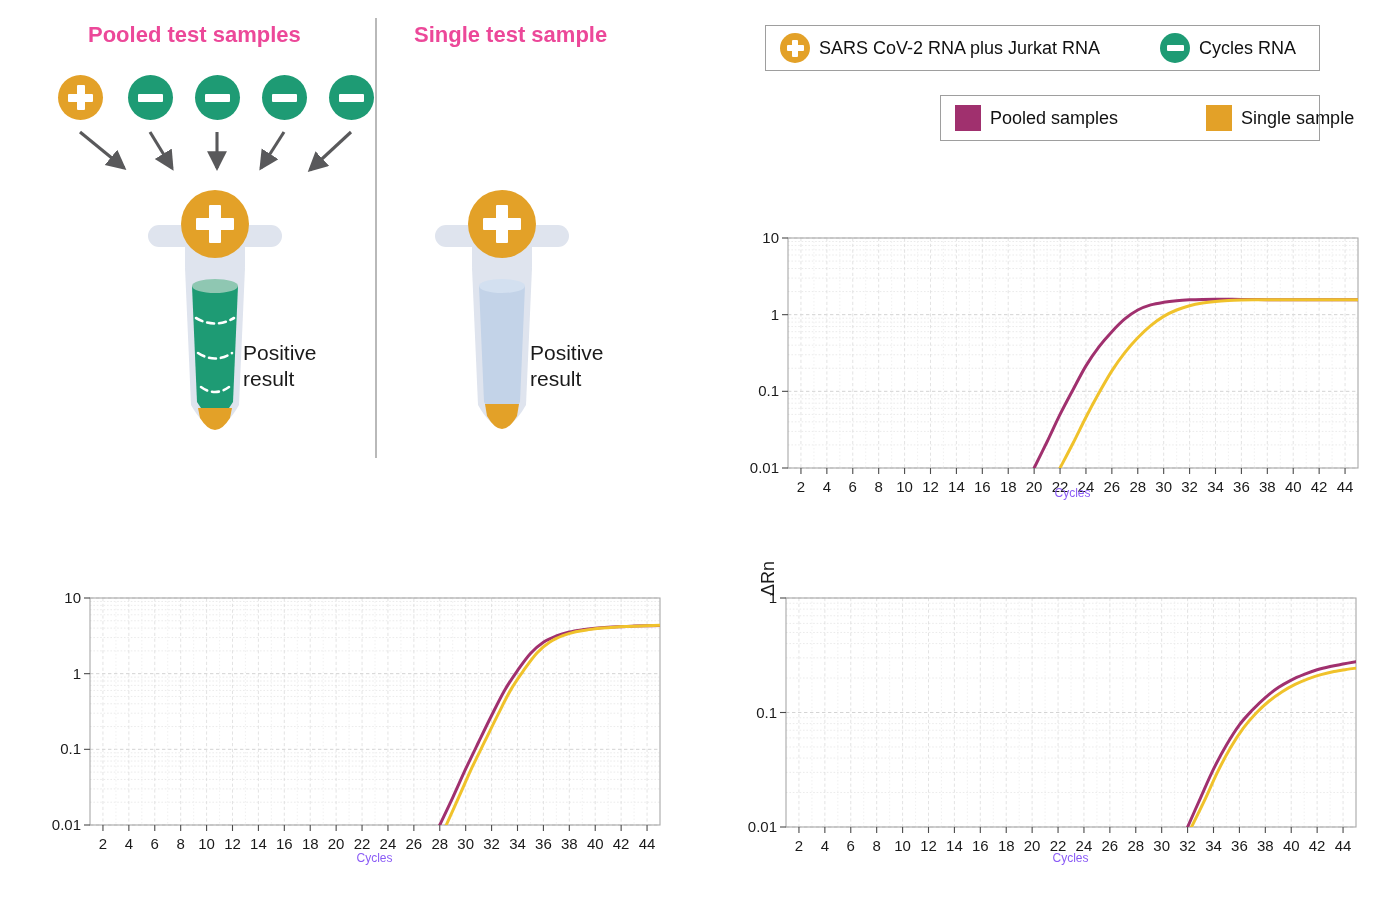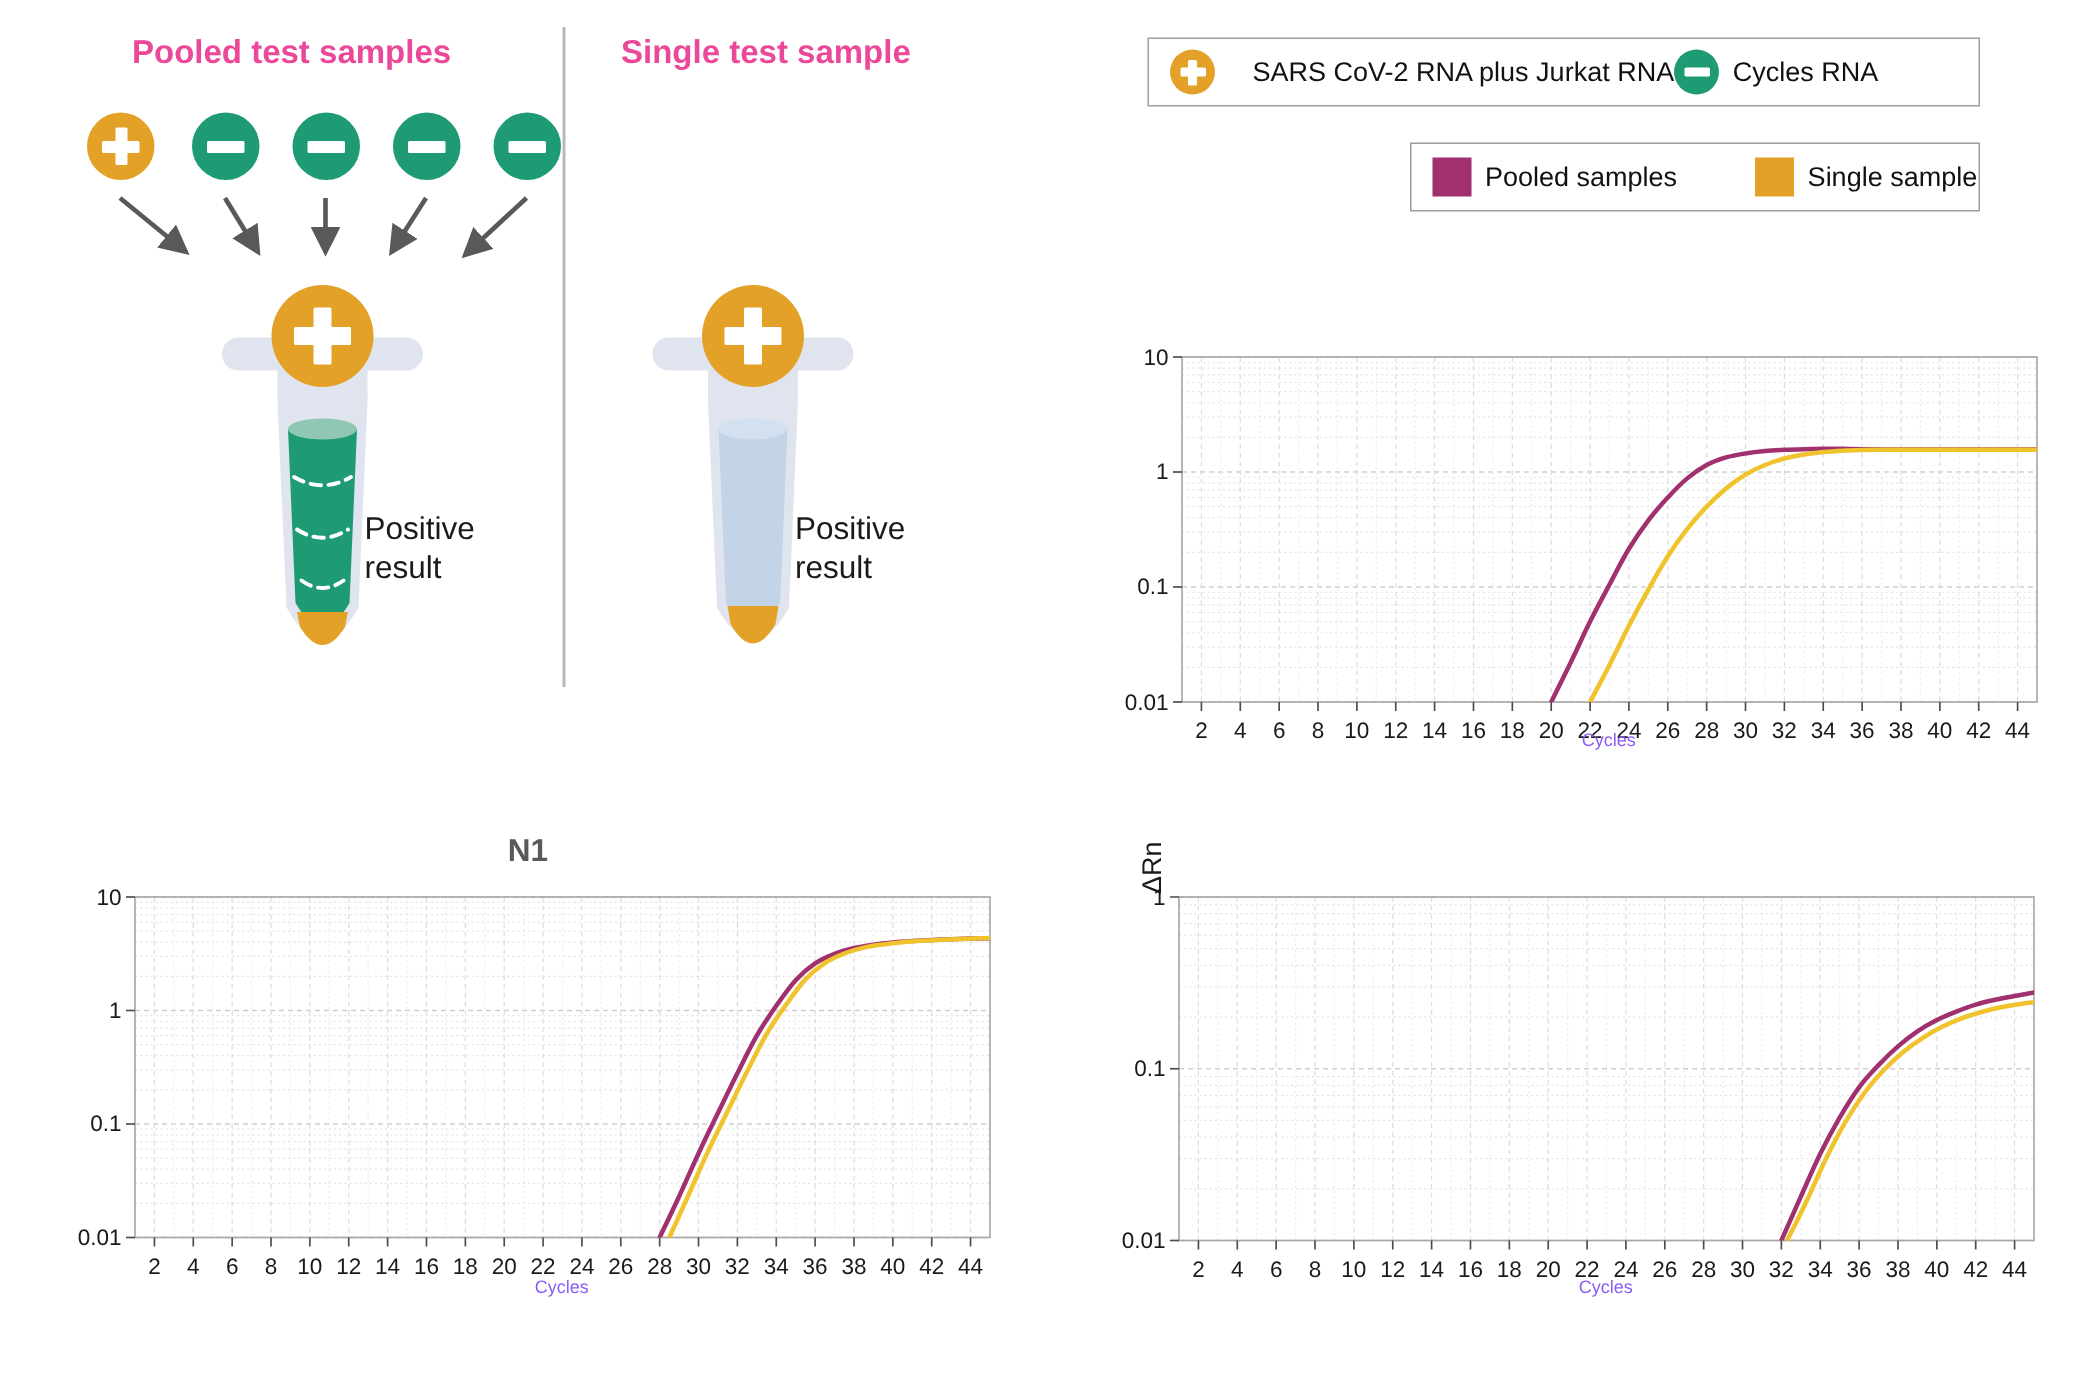--- a/index.html
+++ b/index.html
@@ -58,21 +58,21 @@
     position:absolute;font-size:21px;color:#1a1a1a;line-height:1.25;
     text-align:left;white-space:pre-line;
   }
 
   
   .legend-box{
     position:absolute;border:1px solid #9e9e9e;background:#fff;
     display:flex;align-items:center;box-sizing:border-box;
   }
   #legend-top{left:765px;top:25px;width:555px;height:46px;padding:0 14px;}
-  #legend-bottom{left:940px;top:95px;width:380px;height:46px;padding:0 14px;}
+  #legend-bottom{left:940px;top:95px;width:380px;height:46px;padding:0 14px;gap:36px;}
   .legend-item{display:flex;align-items:center;}
   .legend-badge{
     width:30px;height:30px;border-radius:50%;position:relative;
     display:flex;align-items:center;justify-content:center;flex:0 0 auto;
   }
   .legend-badge.pos{background:#e3a128;}
   .legend-badge.neg{background:#1e9b74;}
   .legend-badge .plus-h{width:17px;height:6px;}
   .legend-badge .plus-v{width:6px;height:17px;}
   .legend-badge .minus-h{width:17px;height:6px;}
@@ -178,21 +178,21 @@
     <div class="tube-badge">
       <span class="glyph-h plus-h"></span>
       <span class="glyph-h plus-v"></span>
     </div>
   </div>
   <div class="result-label" style="left:530px;top:340px;">Positive
 result</div>
 </div>
 
 <div class="legend-box" id="legend-top">
-  <div class="legend-item" style="gap:16px;">
+  <div class="legend-item" style="margin-right:60px;">
     <span class="legend-badge pos">
       <span class="glyph-h plus-h"></span>
       <span class="glyph-h plus-v"></span>
     </span>
     <span class="legend-text">SARS CoV-2 RNA plus Jurkat RNA</span>
   </div>
   <div class="legend-item">
     <span class="legend-badge neg">
       <span class="glyph-h minus-h"></span>
     </span>
@@ -345,21 +345,20 @@
           <rect x="48" y="42" width="570" height="230"></rect>
         </clipPath>
       </defs>
       <path d="M294.14,272.00 C296.30,267.62 302.77,254.68 307.09,245.75 C311.41,236.82 315.73,227.09 320.05,218.41 C324.36,209.74 328.68,201.80 333.00,193.71 C337.32,185.61 341.64,176.98 345.95,169.85 C350.27,162.71 354.59,156.58 358.91,150.88 C363.23,145.19 367.55,140.34 371.86,135.68 C376.18,131.02 380.50,126.53 384.82,122.92 C389.14,119.31 393.45,116.35 397.77,114.01 C402.09,111.68 406.41,110.21 410.73,108.92 C415.05,107.64 419.36,106.99 423.68,106.30 C428.00,105.60 432.32,105.13 436.64,104.73 C440.95,104.32 445.27,104.08 449.59,103.86 C453.91,103.65 458.23,103.54 462.55,103.44 C466.86,103.33 471.18,103.26 475.50,103.23 C479.82,103.19 484.14,103.19 488.45,103.23 C492.77,103.26 494.93,103.37 501.41,103.44 C507.89,103.51 518.68,103.61 527.32,103.65 C535.95,103.68 544.59,103.65 553.23,103.65 C561.86,103.65 568.34,103.65 579.14,103.65 C589.93,103.65 611.52,103.65 618.00,103.65" fill="none" stroke="#a0306e" stroke-width="3" stroke-linecap="round" clip-path="url(#svg-rnase-p-clip)"></path>
       <path d="M320.05,272.00 C322.20,267.88 328.68,255.77 333.00,247.30 C337.32,238.83 341.64,229.56 345.95,221.19 C350.27,212.81 354.59,204.76 358.91,197.04 C363.23,189.32 367.55,181.59 371.86,174.85 C376.18,168.11 380.50,162.12 384.82,156.61 C389.14,151.09 393.45,146.25 397.77,141.75 C402.09,137.25 406.41,133.17 410.73,129.60 C415.05,126.04 419.36,122.97 423.68,120.37 C428.00,117.78 432.32,115.80 436.64,114.01 C440.95,112.23 445.27,110.85 449.59,109.68 C453.91,108.51 458.23,107.71 462.55,106.99 C466.86,106.28 471.18,105.80 475.50,105.39 C479.82,104.98 484.14,104.73 488.45,104.51 C492.77,104.29 497.09,104.18 501.41,104.07 C505.73,103.97 510.05,103.90 514.36,103.86 C518.68,103.82 520.84,103.86 527.32,103.86 C533.80,103.86 544.59,103.86 553.23,103.86 C561.86,103.86 568.34,103.86 579.14,103.86 C589.93,103.86 611.52,103.86 618.00,103.86" fill="none" stroke="#f0c22b" stroke-width="3" stroke-linecap="round" clip-path="url(#svg-rnase-p-clip)"></path>
     </svg>
   <div class="axis-xlabel" style="left:45px;top:290px;width:575px;">Cycles</div>
 </div>
 
 <div class="chart" id="chart-n1" style="left:42px;top:556px;width:620px;height:330px;">
-  <div class="chart-title">N1</div>
 
   <svg class="plot-svg" id="svg-n1" style="left:0;top:0;" width="620" height="330">
       <g>
         <line x1="48" x2="618" y1="246.22" y2="246.22" stroke="#e6e6e6" stroke-width="0.8" stroke-dasharray="1.6,1.8"></line>
         <line x1="48" x2="618" y1="232.90" y2="232.90" stroke="#e6e6e6" stroke-width="0.8" stroke-dasharray="1.6,1.8"></line>
         <line x1="48" x2="618" y1="223.44" y2="223.44" stroke="#e6e6e6" stroke-width="0.8" stroke-dasharray="1.6,1.8"></line>
         <line x1="48" x2="618" y1="216.11" y2="216.11" stroke="#e6e6e6" stroke-width="0.8" stroke-dasharray="1.6,1.8"></line>
         <line x1="48" x2="618" y1="210.12" y2="210.12" stroke="#e6e6e6" stroke-width="0.8" stroke-dasharray="1.6,1.8"></line>
         <line x1="48" x2="618" y1="205.05" y2="205.05" stroke="#e6e6e6" stroke-width="0.8" stroke-dasharray="1.6,1.8"></line>
         <line x1="48" x2="618" y1="200.67" y2="200.67" stroke="#e6e6e6" stroke-width="0.8" stroke-dasharray="1.6,1.8"></line>

